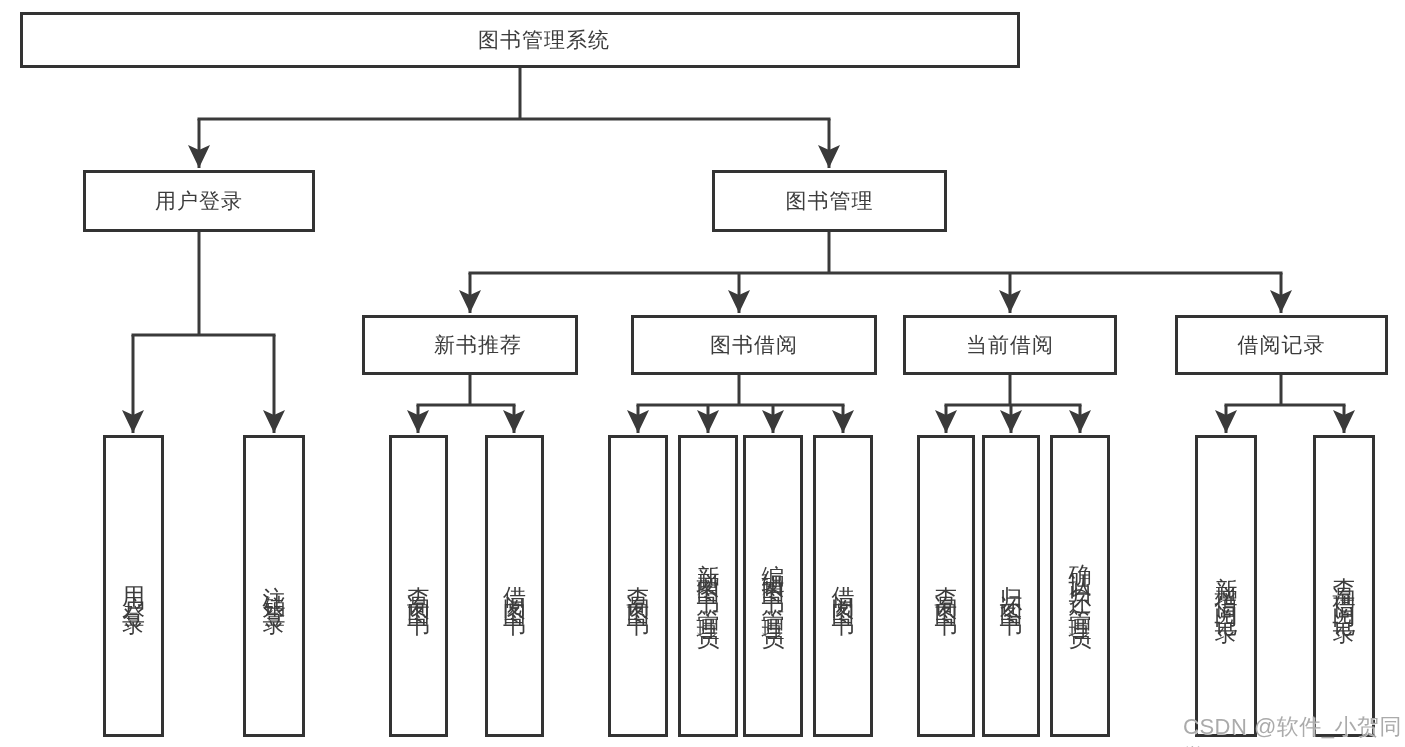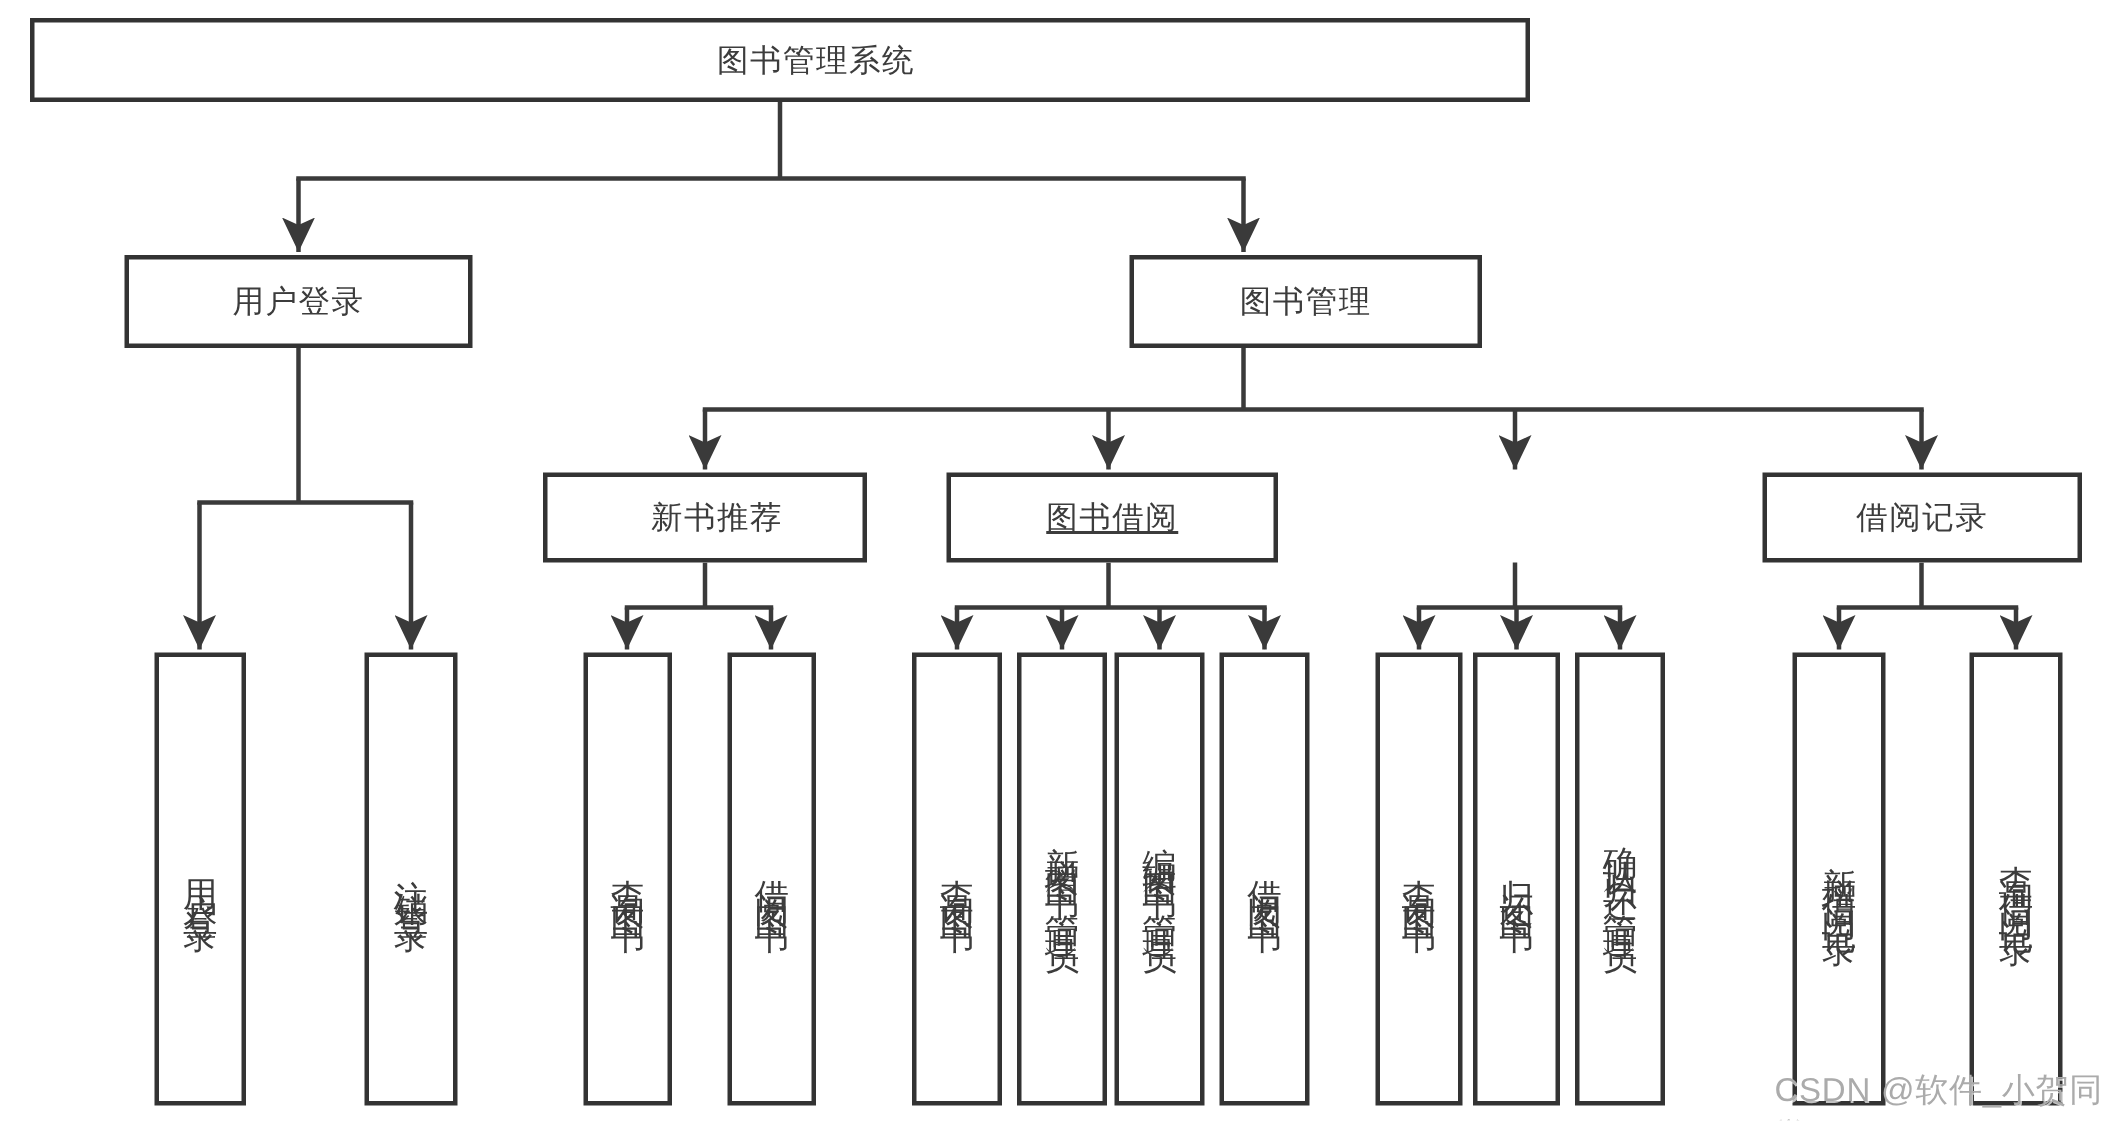--- a/index.html
+++ b/index.html
@@ -97,29 +97,32 @@
     </g>
   </svg>
 
   <div class="node" style="left:20px;top:12px;width:1000px;height:56px;padding-left:48px;">
     <span>图书管理系统</span>
   </div>
 
   <div class="node" style="left:83px;top:170px;width:232px;height:62px;">
     <span>用户登录</span>
   </div>
-  <div class="node" style="left:753px;top:170px;width:235px;height:62px;">
+  <div class="node" style="left:712px;top:170px;width:235px;height:62px;">
     <span>图书管理</span>
   </div>
 
   <div class="node" style="left:362px;top:315px;width:216px;height:60px;padding-left:16px;">
     <span>新书推荐</span>
   </div>
-  <div class="node" style="left:631px;top:315px;width:221px;height:60px;text-decoration:underline;">
+  <div class="node" style="left:631px;top:315px;width:246px;height:60px;">
     <span>图书借阅</span>
+  </div>
+  <div class="node" style="left:903px;top:315px;width:214px;height:60px;">
+    <span>当前借阅</span>
   </div>
   <div class="node" style="left:1175px;top:315px;width:213px;height:60px;">
     <span>借阅记录</span>
   </div>
 
   <div class="node leaf" style="left:103px;top:435px;width:61px;height:302px;">
     <span>用户登录</span>
   </div>
   <div class="node leaf" style="left:243px;top:435px;width:62px;height:302px;">
     <span>注销登录</span>

